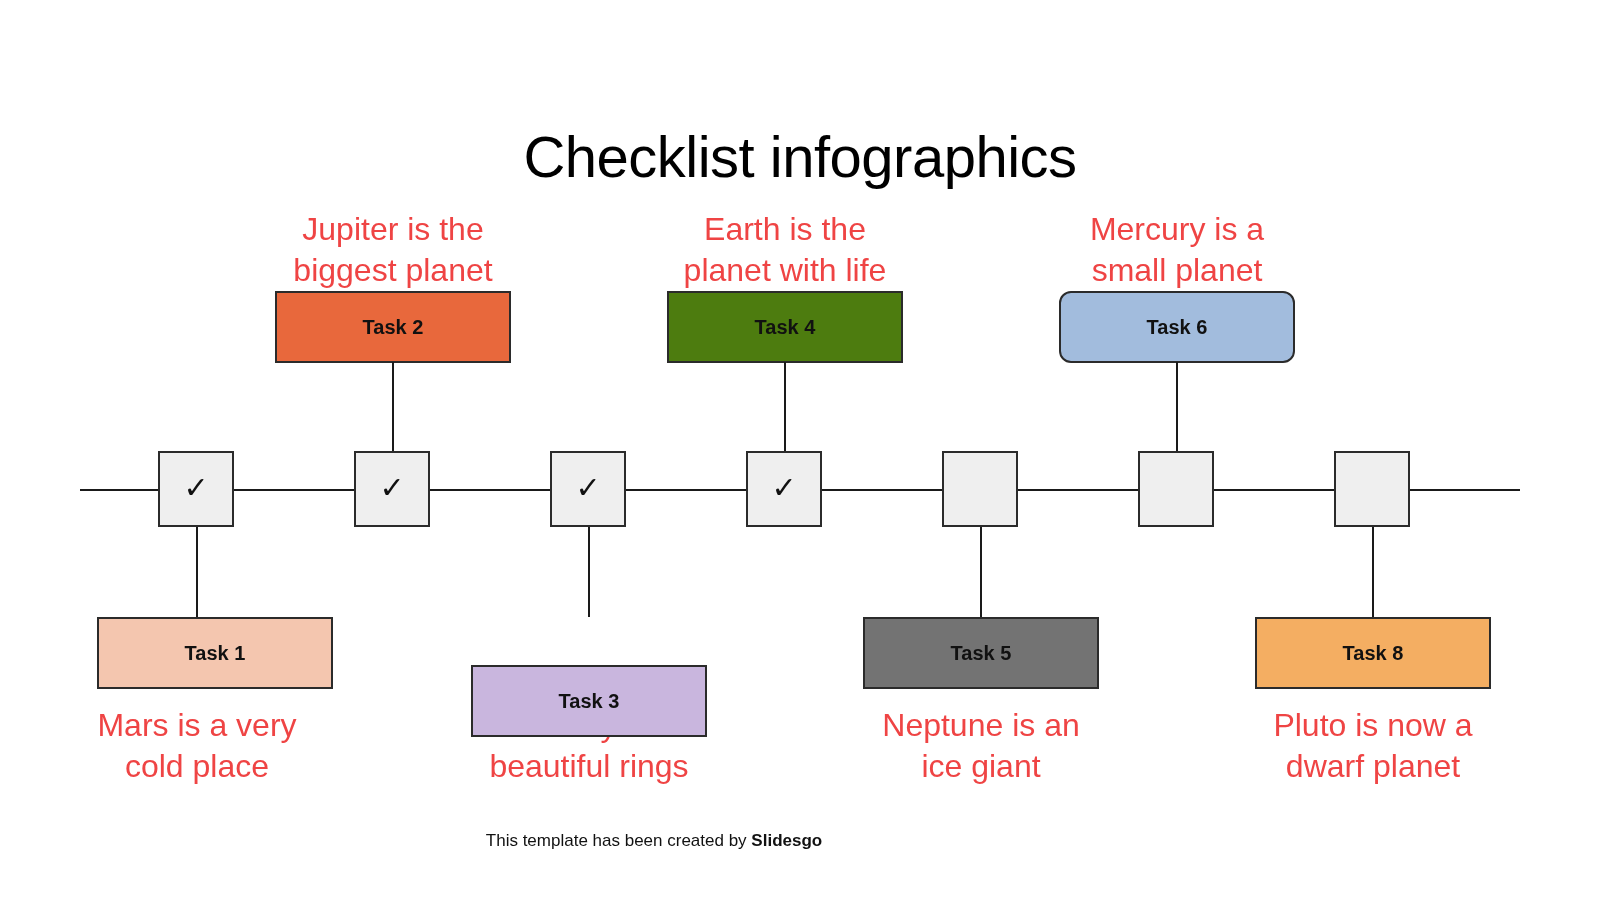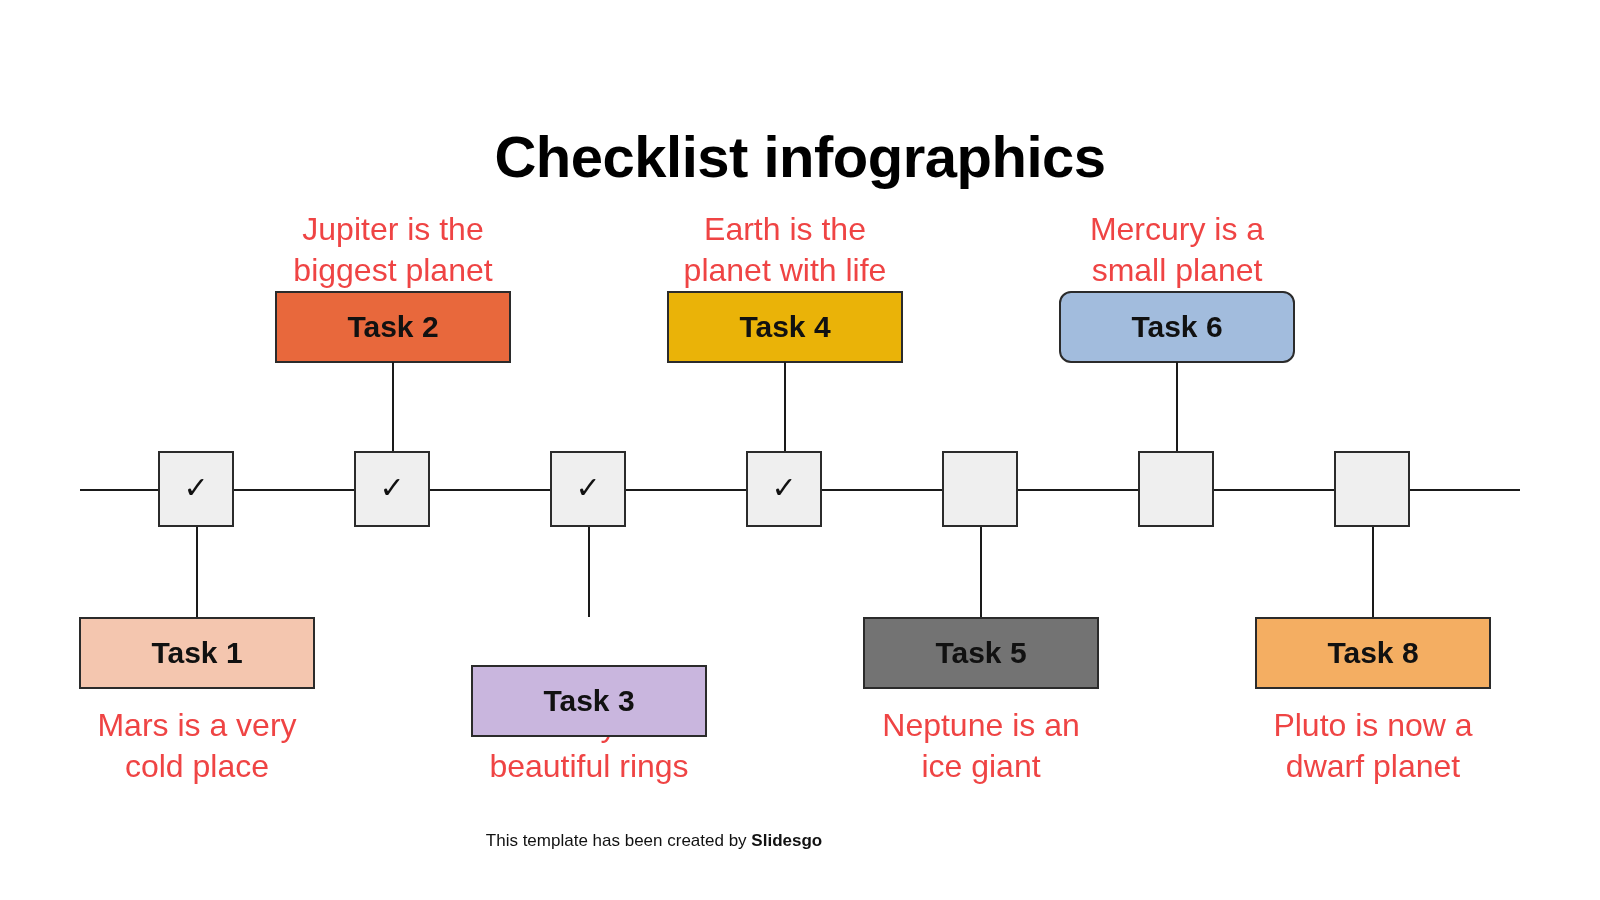--- a/index.html
+++ b/index.html
@@ -17,21 +17,21 @@
   }
 
   
   .page-title {
     position: absolute;
     top: 84px;
     left: 0;
     width: 1600px;
     text-align: center;
     font-size: 58px;
-    font-weight: 700;
+    font-weight: 400;
     letter-spacing: -0.5px;
     color: #000000;
   }
 
   
   .diagram {
     position: absolute;
     left: 0;
     top: 0;
     width: 1600px;
@@ -103,21 +103,21 @@
   .task-box {
     position: absolute;
     left: -118px;
     width: 236px;
     height: 72px;
     box-sizing: border-box;
     border: 2px solid #2b2b2b;
     display: flex;
     align-items: center;
     justify-content: center;
-    font-size: 30px;
+    font-size: 20px;
     font-weight: 700;
     color: #111111;
   }
   .task-box.top    { top: 291px; }
   .task-box.bottom { top: 617px; }
 
   
   .caption {
     position: absolute;
     left: -150px;
@@ -149,21 +149,21 @@
 <h1 class="page-title">Checklist infographics</h1>
 
 <div class="diagram">
 
   <div class="axis-line"></div>
 
   <div id="nodes-container">
       <div class="node" style="left: 197px;">
         <div class="caption bottom">Mars is a very
 cold place</div>
-        <div class="task-box bottom" style="background: rgb(244, 198, 175);">Task 1</div>
+        <div class="task-box bottom" style="background: rgb(244, 198, 175); margin-left: 18px;">Task 1</div>
         <div class="connector down"></div>
         <div class="checkbox">
           <span class="tick">✓</span>
         </div>
       </div>
       <div class="node" style="left: 393px;">
         <div class="caption top">Jupiter is the
 biggest planet</div>
         <div class="task-box top" style="background: rgb(232, 104, 60);">Task 2</div>
         <div class="connector up"></div>
@@ -176,21 +176,21 @@
 beautiful rings</div>
         <div class="task-box bottom" style="background: rgb(201, 182, 222); margin-top: 48px;">Task 3</div>
         <div class="connector down"></div>
         <div class="checkbox">
           <span class="tick">✓</span>
         </div>
       </div>
       <div class="node" style="left: 785px;">
         <div class="caption top">Earth is the
 planet with life</div>
-        <div class="task-box top" style="background: #eab308;">Task 4</div>
+        <div class="task-box top" style="background: #4d7c0f;">Task 4</div>
         <div class="connector up"></div>
         <div class="checkbox">
           <span class="tick">✓</span>
         </div>
       </div>
       <div class="node" style="left: 981px;">
         <div class="caption bottom">Neptune is an
 ice giant</div>
         <div class="task-box bottom" style="background: #737373;">Task 5</div>
         <div class="connector down"></div>

